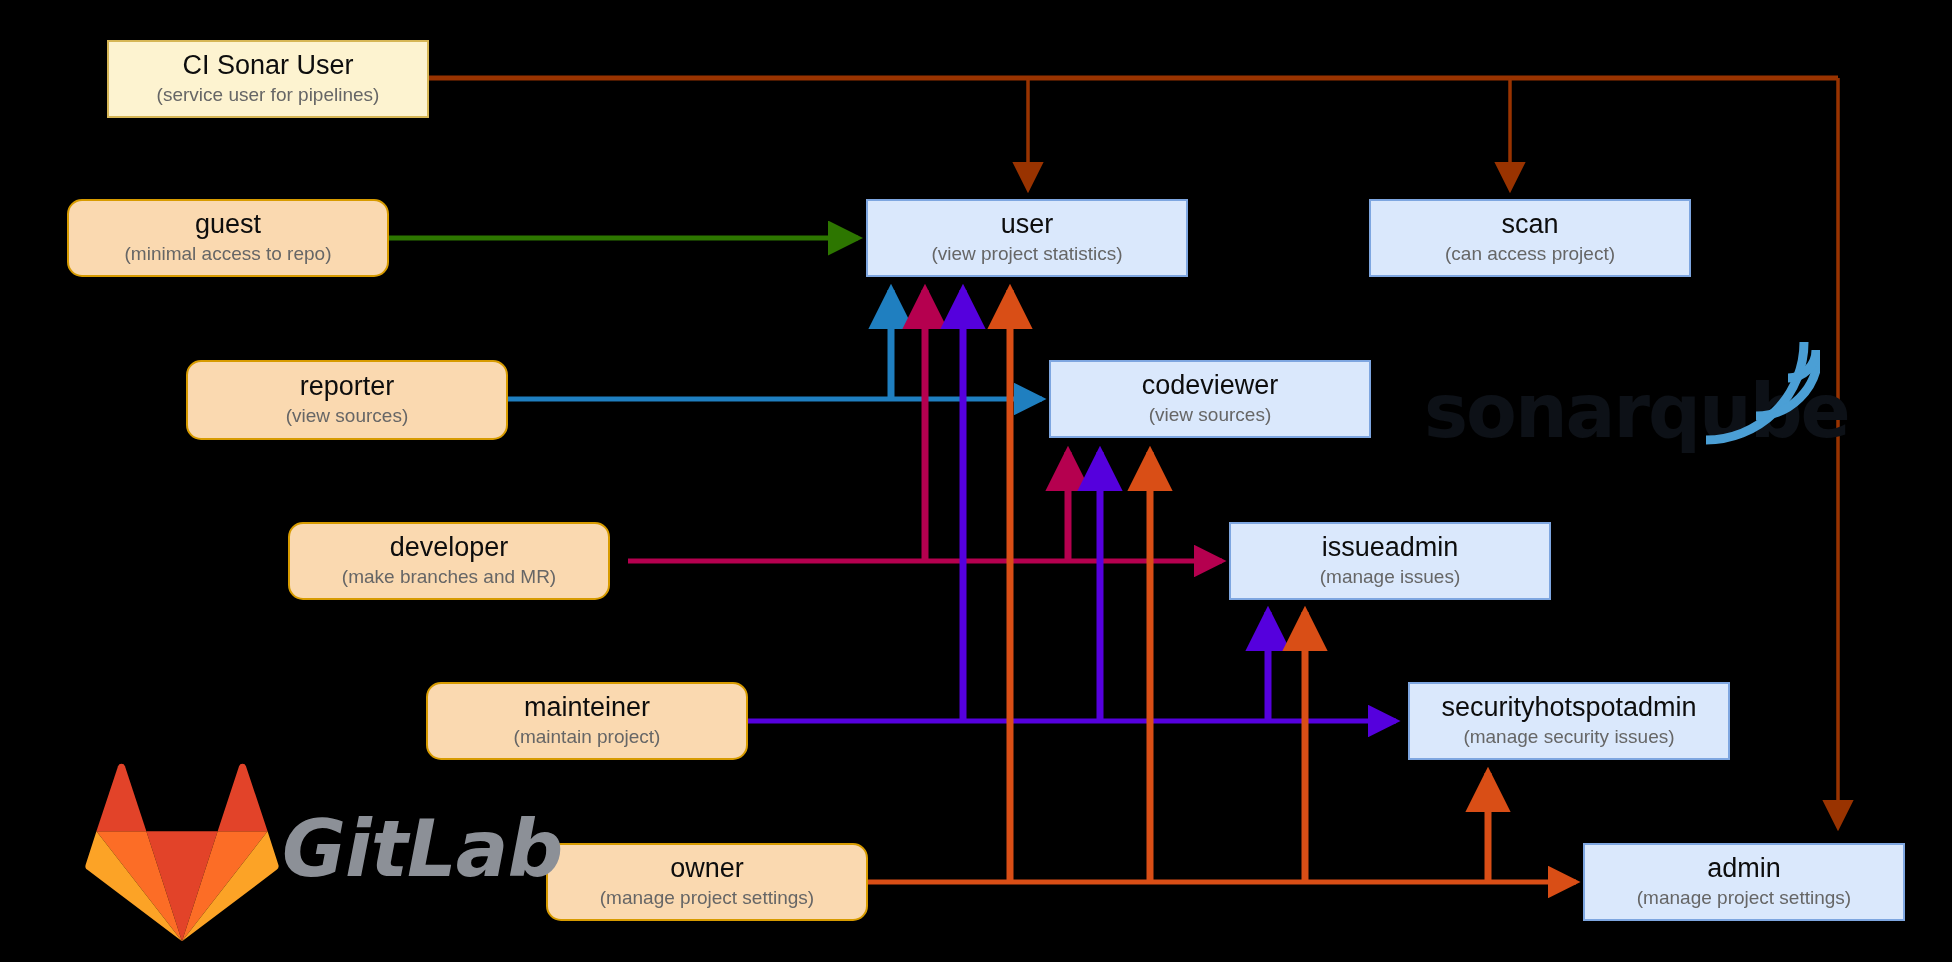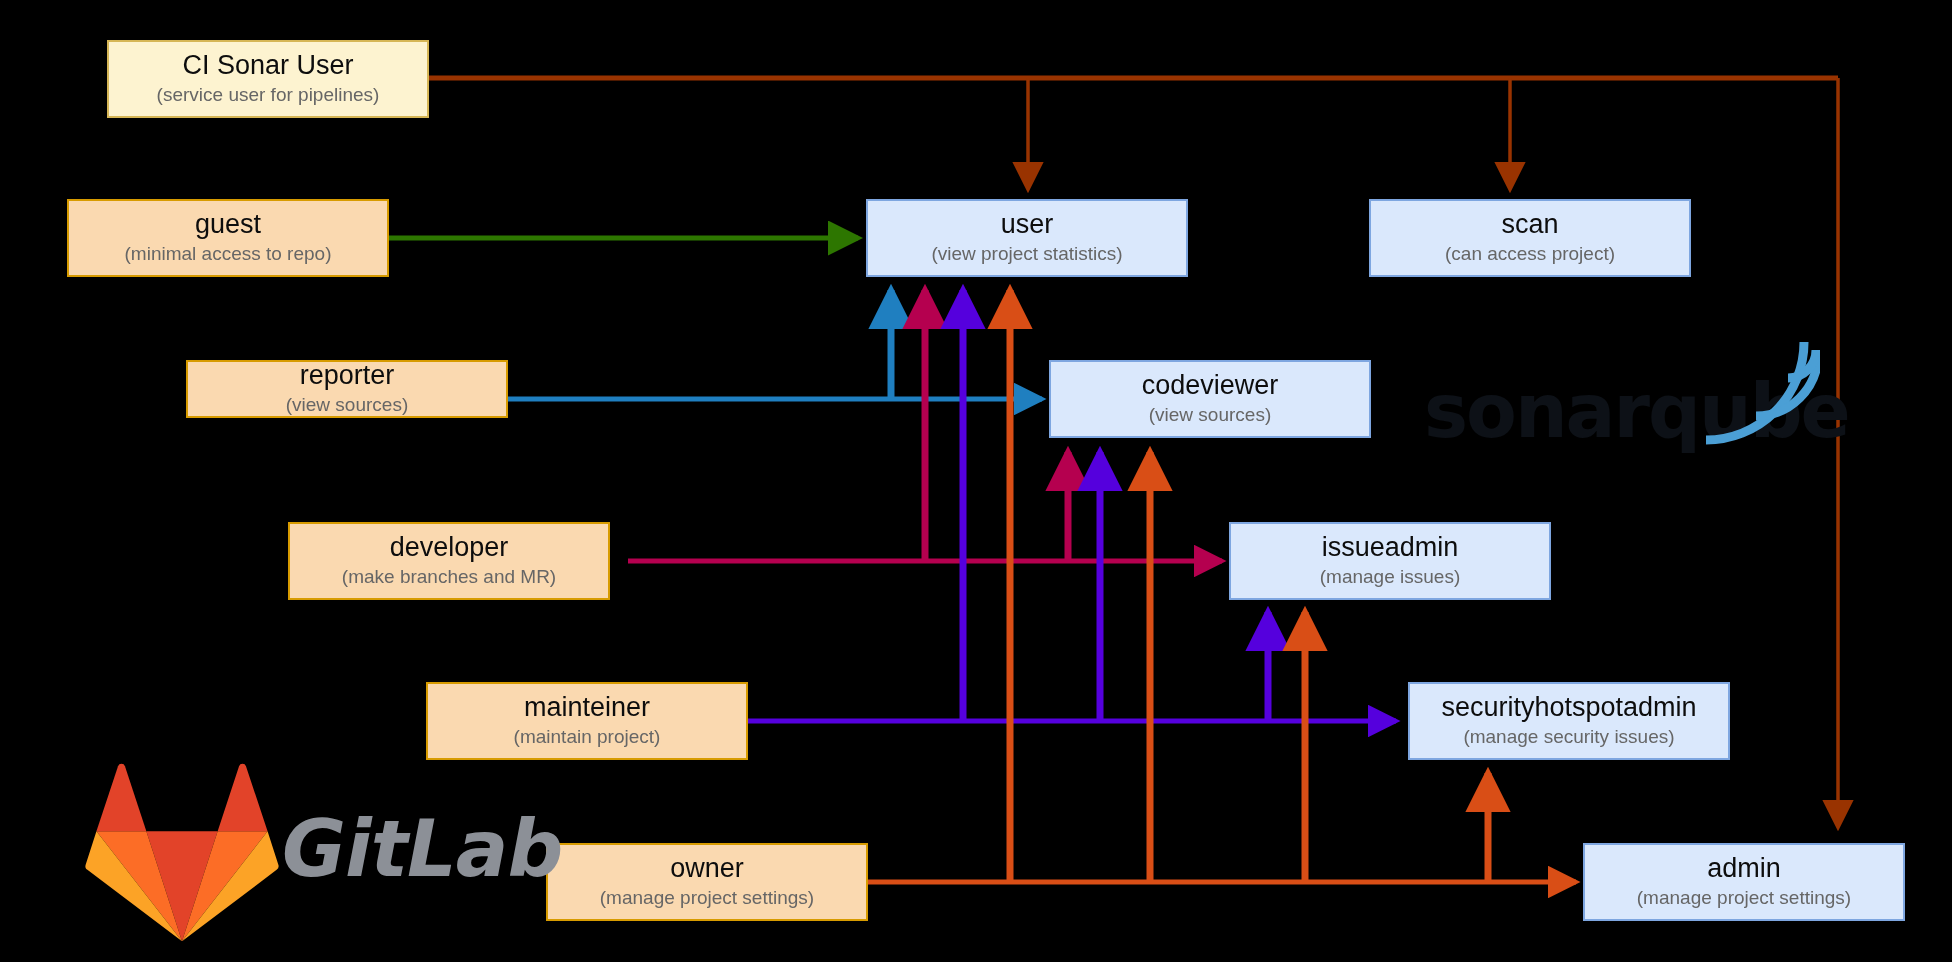--- a/index.html
+++ b/index.html
@@ -4,21 +4,21 @@
 <style>
   html,body{margin:0;padding:0;background:#000;}
   body{width:1952px;height:962px;overflow:hidden;
        font-family:"Liberation Sans","DejaVu Sans",sans-serif;}
   #stage{position:relative;width:1952px;height:962px;background:#000;}
   svg#wires{position:absolute;left:0;top:0;width:1952px;height:962px;}
   .node{position:absolute;box-sizing:border-box;border-width:2px;border-style:solid;
         display:flex;flex-direction:column;align-items:center;justify-content:center;}
   .node .title{font-size:27px;line-height:1.05;color:#0d0d0d;white-space:nowrap;}
   .node .sub{font-size:19px;line-height:1.25;color:#666666;white-space:nowrap;margin-top:3px;}
-  .gitlab-node{background:#fad9b0;border-color:#d79b00;}
+  .gitlab-node{background:#fad9b0;border-color:#d79b00;border-radius:15px;}
   .sonar-node{background:#dae8fc;border-color:#7ea6e0;}
   .ci-node{background:#fdf3d0;border-color:#d6b656;}
   .logo{position:absolute;}
   .sq-text{font-size:74px;font-weight:bold;color:#0d1117;letter-spacing:-2px;
            font-family:"DejaVu Sans",sans-serif;}
   .gl-text{font-size:78px;font-weight:bold;color:#8c9097;letter-spacing:-1px;
            font-family:"DejaVu Sans",sans-serif;}
 </style>
 </head>
 <body>
@@ -112,21 +112,21 @@
   <div class="node ci-node" style="left:67px;top:40px;width:322px;height:78px;margin-left:40px;">
     <div class="title">CI Sonar User</div>
     <div class="sub">(service user for pipelines)</div>
   </div>
 
   <div class="node gitlab-node" style="left:67px;top:199px;width:322px;height:78px;">
     <div class="title">guest</div>
     <div class="sub">(minimal access to repo)</div>
   </div>
 
-  <div class="node gitlab-node" style="left:186px;top:360px;width:322px;height:58px;">
+  <div class="node gitlab-node" style="left:186px;top:360px;width:322px;height:80px;">
     <div class="title">reporter</div>
     <div class="sub">(view sources)</div>
   </div>
 
   <div class="node gitlab-node" style="left:288px;top:522px;width:322px;height:78px;justify-content:center;">
     <div class="title">developer</div>
     <div class="sub">(make branches and MR)</div>
   </div>
 
   <div class="node gitlab-node" style="left:426px;top:682px;width:322px;height:78px;">

